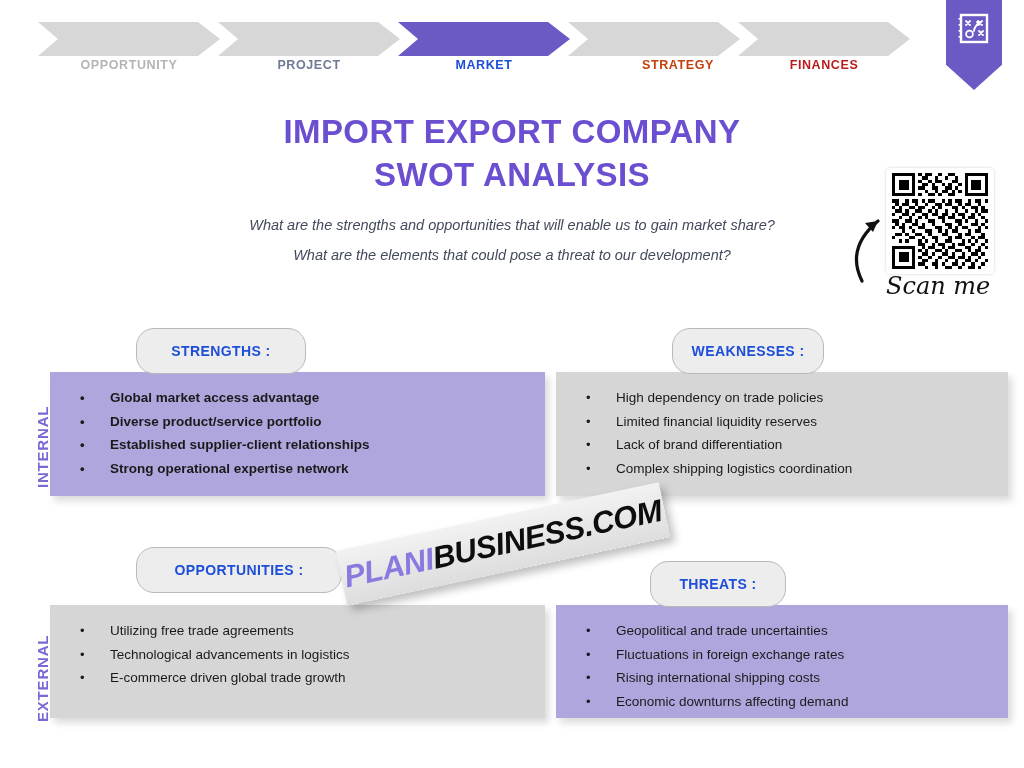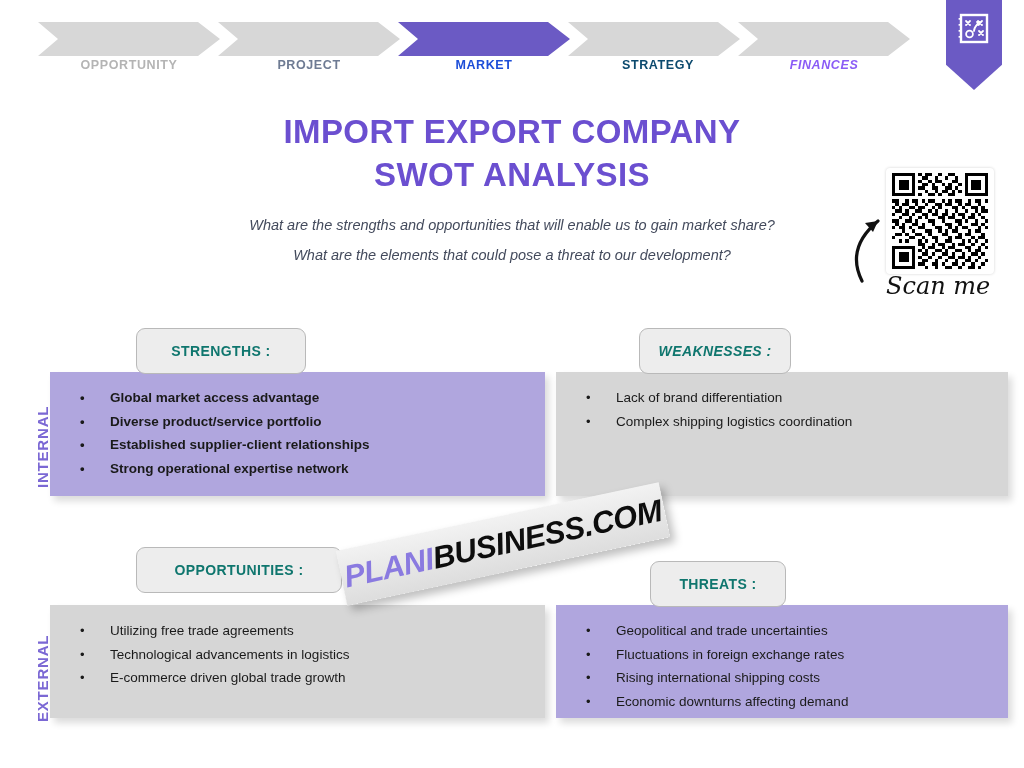--- a/index.html
+++ b/index.html
@@ -133,27 +133,27 @@
     transform: rotate(-90deg);
     transform-origin: left top;
     white-space: nowrap;
   }
 
   .quad-head {
     position: absolute;
     height: 46px;
     background: #ededed;
     border: 1px solid #b9b9b9;
-    border-radius: 9px;
+    border-radius: 18px;
     display: flex;
     align-items: center;
     justify-content: center;
     font-size: 14px;
     font-weight: bold;
-    color: #0f766e;
+    color: #1d4ed8;
     letter-spacing: 0.4px;
     z-index: 4;
   }
 
   .quad-panel {
     position: absolute;
     padding: 14px 10px 14px 18px;
     box-shadow: 4px 5px 7px rgba(0,0,0,0.14);
   }
   .quad-panel.purple { background: #b0a6de; }
@@ -213,25 +213,25 @@
         <div class="chev"></div>
       </div>
       <div class="chev-label" style="left: 218px; width: 182px; color: rgb(110, 123, 147);">PROJECT</div>
       <div class="chev-wrap" style="left: 398px; width: 172px;">
         <div class="chev active"></div>
       </div>
       <div class="chev-label" style="left: 398px; width: 172px; color: #1d4ed8;">MARKET</div>
       <div class="chev-wrap" style="left: 568px; width: 172px;">
         <div class="chev"></div>
       </div>
-      <div class="chev-label" style="left: 572px; width: 172px; color: #0c4a6e;">STRATEGY</div>
+      <div class="chev-label" style="left: 592px; width: 172px; color: #c2410c;">STRATEGY</div>
       <div class="chev-wrap" style="left: 738px; width: 172px;">
         <div class="chev"></div>
       </div>
-      <div class="chev-label" style="left: 738px; width: 172px; color: #8b5cf6; font-style: italic;">FINANCES</div>
+      <div class="chev-label" style="left: 738px; width: 172px; color: #b91c1c;">FINANCES</div>
     </div>
 
   <div id="ribbon">
     <span id="ribbon-icon">
       <svg width="34" height="34" viewBox="0 0 34 34">
         <rect x="4" y="3" width="26" height="27" fill="none" stroke="#ffffff" stroke-width="2.4"></rect>
         <g stroke="#ffffff" stroke-width="1.8" stroke-linecap="round" fill="none">
           <path d="M9 9 l4 4 M13 9 l-4 4"></path>
           <path d="M21 9 l4 4 M25 9 l-4 4"></path>
           <path d="M22 19 l4 4 M26 19 l-4 4"></path>
@@ -496,23 +496,25 @@
   <div id="quad-layer">
       <div class="quad-head" style="left: 136px; top: 328px; width: 170px;">STRENGTHS :</div>
       <div class="quad-panel purple" style="left: 50px; top: 372px; width: 495px; height: 124px; font-weight: bold;">
         <ul>
           <li>Global market access advantage</li>
           <li>Diverse product/service portfolio</li>
           <li>Established supplier-client relationships</li>
           <li>Strong operational expertise network</li>
         </ul>
       </div>
-      <div class="quad-head" style="left: 639px; top: 328px; width: 152px; font-style: italic;">WEAKNESSES :</div>
+      <div class="quad-head" style="left: 672px; top: 328px; width: 152px;">WEAKNESSES :</div>
       <div class="quad-panel gray" style="left: 556px; top: 372px; width: 452px; height: 124px;">
         <ul>
+          <li>High dependency on trade policies</li>
+          <li>Limited financial liquidity reserves</li>
           <li>Lack of brand differentiation</li>
           <li>Complex shipping logistics coordination</li>
         </ul>
       </div>
       <div class="quad-head" style="left: 136px; top: 547px; width: 206px;">OPPORTUNITIES :</div>
       <div class="quad-panel gray" style="left: 50px; top: 605px; width: 495px; height: 113px;">
         <ul>
           <li>Utilizing free trade agreements</li>
           <li>Technological advancements in logistics</li>
           <li>E-commerce driven global trade growth</li>

